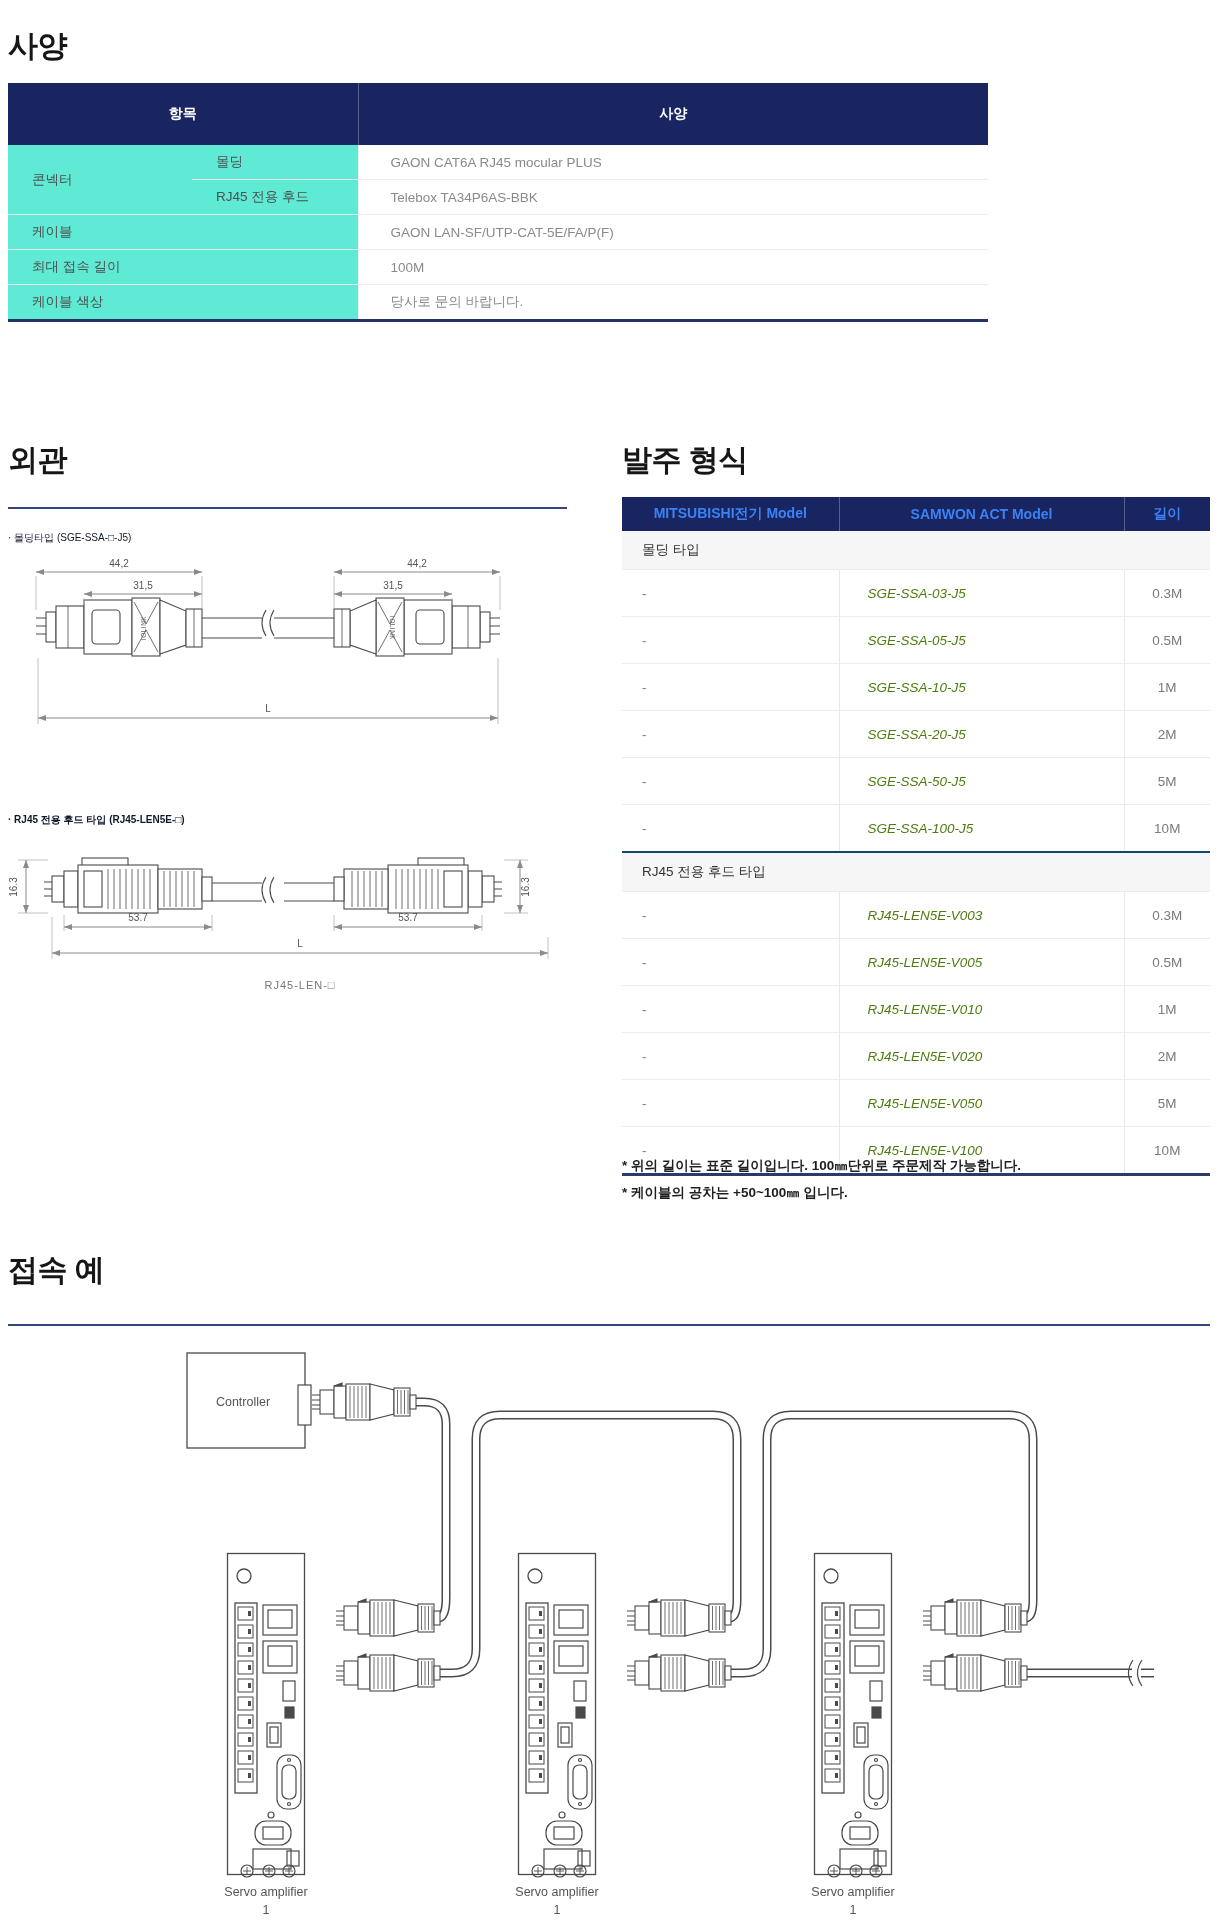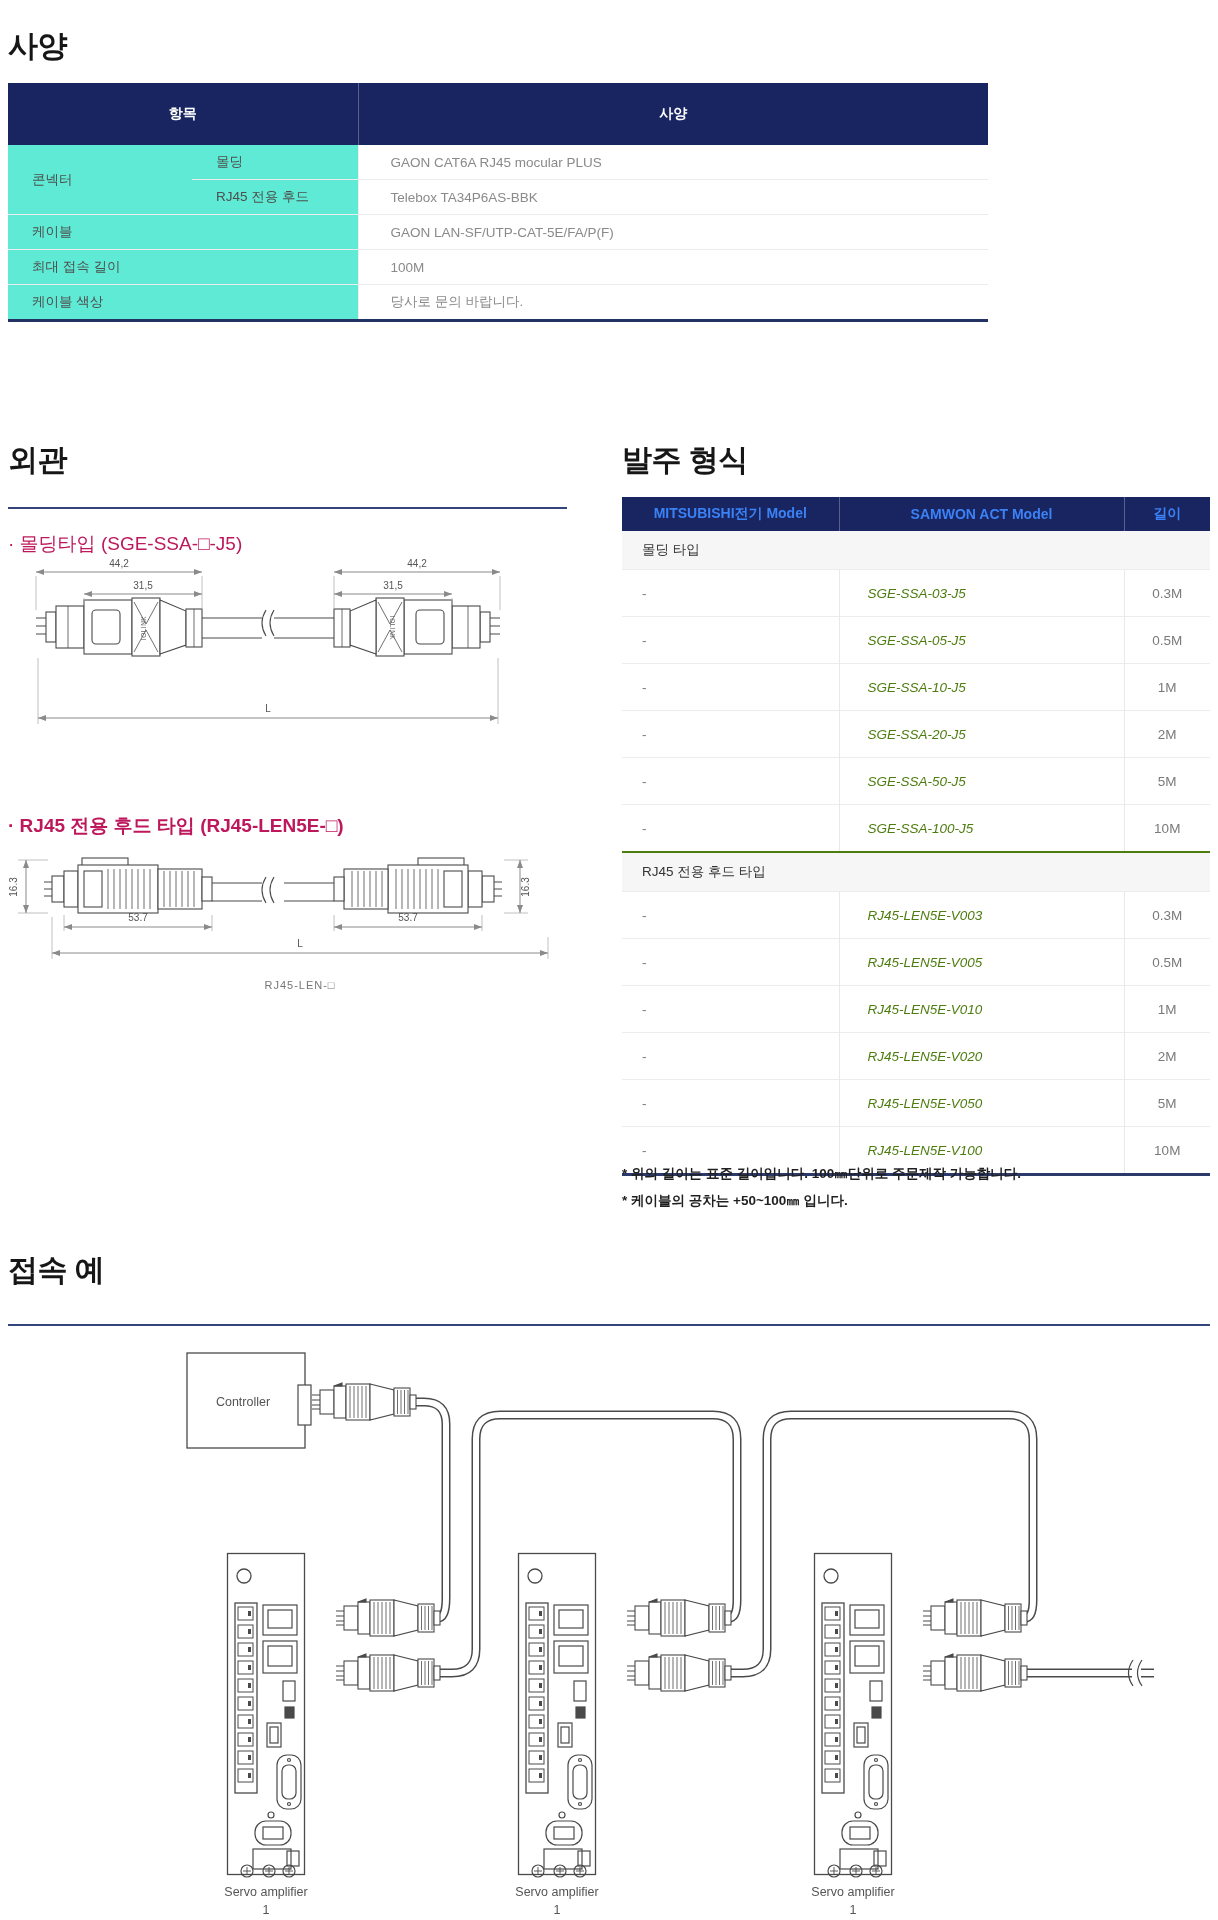--- a/index.html
+++ b/index.html
@@ -1,45 +1,45 @@
 <!DOCTYPE html>
 <html><head>
 <meta charset="utf-8">
 <style>
   html,body{margin:0;padding:0;background:#fff;}
   .page{position:relative;width:1218px;height:1920px;background:#fff;overflow:hidden;
         font-family:"Liberation Sans",sans-serif;}
   .h1{position:absolute;font-size:30px;font-weight:700;color:#161616;letter-spacing:-0.5px;}
   .rule{position:absolute;height:2px;background:#33457c;}
-  .fig-label{position:absolute;font-size:19px;color:#be185d;}
+  .fig-label{position:absolute;font-size:10px;color:#0f172a;}
 
   
   table{border-spacing:0;}
   .spec-table{position:absolute;left:8px;top:83px;width:980px;border-collapse:collapse;table-layout:fixed;
               border-bottom:3px solid #243263;}
   .spec-table th{background:#182561;color:#fff;font-size:14px;font-weight:600;height:30px;padding:16px;}
   .spec-table th.spec-col{border-left:1px solid rgba(255,255,255,.28);}
   .spec-table td{font-size:13.5px;height:34px;padding:0 0 0 24px;vertical-align:middle;
                  border-bottom:1px solid #ececec;}
   .spec-table .lab{background:#5eead4;color:#4f4f4f;}
   .spec-table .lab-end{border-right:1px solid #ededed;}
   .spec-table .val{color:#8a8a8a;padding-left:32px;background:#fff;}
 
   
   .order-table{position:absolute;left:622px;top:497px;width:588px;border-collapse:collapse;table-layout:fixed;
                border-bottom:3px solid #2c3a6b;}
   .order-table th{background:#182561;color:#3b82f6;font-size:14px;font-weight:600;height:26px;padding:4px;}
   .order-table th + th{border-left:1px solid rgba(255,255,255,.28);}
   .order-table td{font-size:13.5px;vertical-align:middle;}
   .order-table td.sec{background:#f6f6f6;color:#333;height:36px;padding-left:20px;}
-  .order-table tr.sec2 td{border-top:2px solid #4d7c0f;}
+  .order-table tr.sec2 td{border-top:2px solid #0c4a6e;}
   .order-table td.c1{height:44px;padding-left:20px;color:#7a7a7a;border-top:1px solid #ececec;}
   .order-table td.c2{padding-left:28px;color:#4d7c0f;border-top:1px solid #ececec;border-left:1px solid #e9e9e9;font-style:italic;}
   .order-table td.c3{text-align:center;color:#7a7a7a;border-top:1px solid #ececec;border-left:1px solid #e9e9e9;}
-  .notes{position:absolute;left:622px;top:1152px;font-size:13.5px;font-weight:700;color:#1f1f1f;line-height:27px;margin-top:8px;}
+  .notes{position:absolute;left:622px;top:1152px;font-size:13.5px;font-weight:700;color:#1f1f1f;line-height:27px;}
 
   .abs-svg{position:absolute;}
   svg text{font-family:"Liberation Sans",sans-serif;}
   .dim-t{fill:#555;font-size:10px;}
   .dim-l{stroke:#8a8a8a;stroke-width:1;fill:none;}
   .ext-l{stroke:#b0b0b0;stroke-width:0.8;fill:none;}
   .arw{fill:#8a8a8a;}
   .brand{fill:#666;font-size:6.5px;letter-spacing:0.5px;}
   .cap{fill:#777;font-size:11px;letter-spacing:1px;}
   .tube-o{fill:none;stroke:#4a4a4a;stroke-width:9;}

